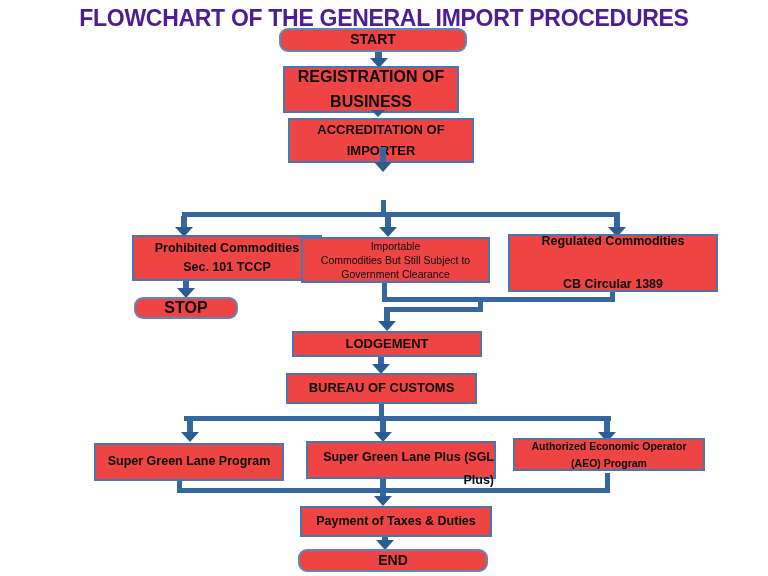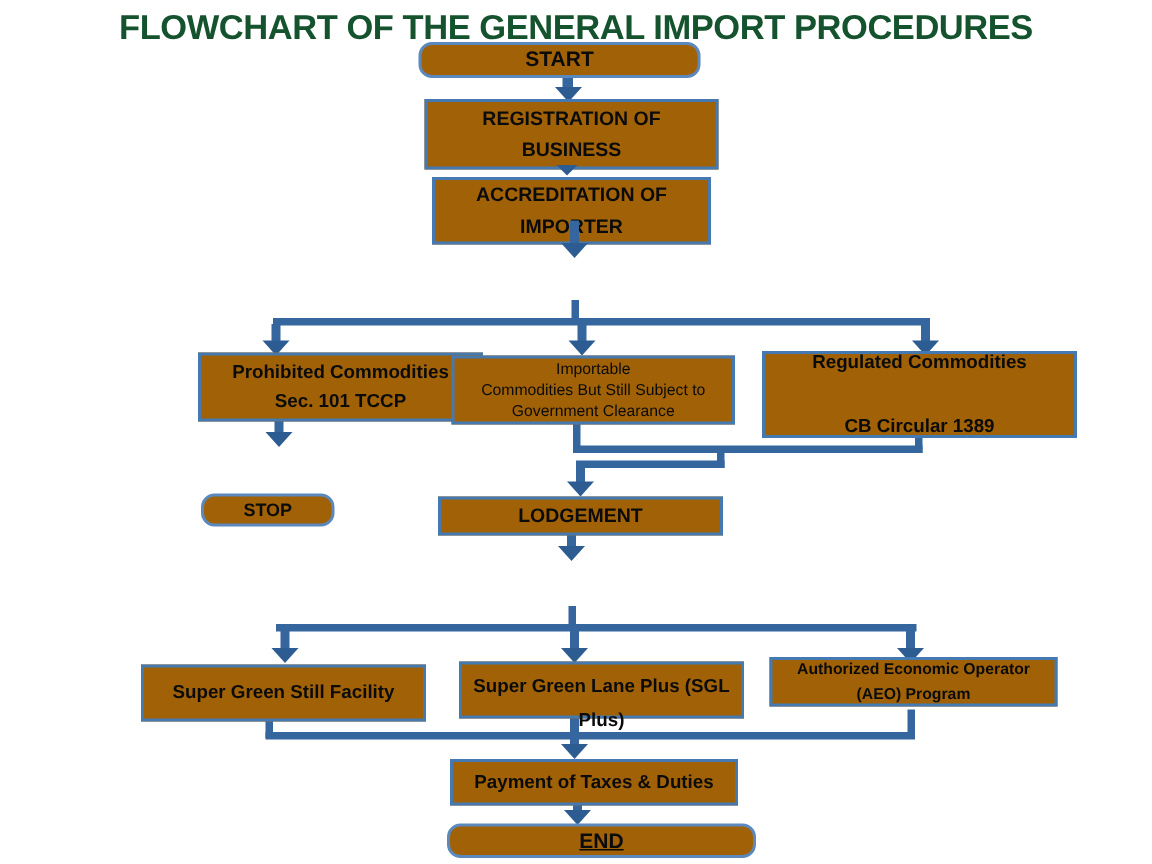--- a/index.html
+++ b/index.html
@@ -2,37 +2,37 @@
 <html><head>
 <meta charset="utf-8">
 <style>
   html,body{margin:0;padding:0;background:#ffffff;}
   .canvas{
     position:relative;width:768px;height:576px;background:#ffffff;
     font-family:"Liberation Sans",sans-serif;overflow:hidden;
   }
   .page-title{
     position:absolute;left:0;top:5px;width:768px;text-align:center;
-    font-size:23px;font-weight:bold;color:#14532d;letter-spacing:-0.3px;
+    font-size:23px;font-weight:bold;color:#4c1d95;letter-spacing:-0.3px;
   }
   .box{
-    position:absolute;box-sizing:border-box;background:#a16207;
+    position:absolute;box-sizing:border-box;background:#ef4444;
     border:2.5px solid #4579b2;color:#0b0b0b;
     display:flex;flex-direction:column;align-items:center;justify-content:center;
     text-align:center;font-weight:bold;line-height:1.55;
   }
   .rounded{border-radius:9px;border-color:#5b88bd;}
   .bl{display:block;white-space:nowrap;}
   .vline,.hline{position:absolute;background:#35669e;}
   .ah{position:absolute;width:0;height:0;
       border-left:9px solid transparent;border-right:9px solid transparent;
       border-top:10px solid #2d5c92;}
   .ah.sm{border-left-width:7px;border-right-width:7px;border-top-width:7px;}
   .above{z-index:6;}
-  .overflowbox{justify-content:flex-start;padding-top:3px;overflow:visible;}
+  .overflowbox{justify-content:flex-start;padding-top:3px;overflow:visible;align-items:flex-end;}
 </style>
 </head>
 <body>
 
 <div class="canvas">
 
   <div class="page-title">FLOWCHART OF THE GENERAL IMPORT PROCEDURES</div>
 
   <div class="vline" style="left:375px;top:50px;width:7px;height:10px;"></div>
   <div class="ah" style="left:370px;top:58px;"></div>
@@ -75,21 +75,21 @@
   <div class="vline" style="left:380px;top:478px;width:6px;height:20px;"></div>
   <div class="ah" style="left:374px;top:496px;"></div>
 
   <div class="vline" style="left:382px;top:536px;width:6px;height:6px;"></div>
   <div class="ah" style="left:376px;top:540px;"></div>
 
   <div class="box rounded" style="left:279px;top:28px;width:188px;height:24px;font-size:14px;">
     <span class="bl">START</span>
   </div>
 
-  <div class="box" style="left:283px;top:66px;width:196px;height:47px;font-size:13px;">
+  <div class="box" style="left:283px;top:66px;width:176px;height:47px;font-size:16px;">
     <span class="bl">REGISTRATION OF</span>
     <span class="bl">BUSINESS</span>
   </div>
 
   <div class="box" style="left:288px;top:118px;width:186px;height:45px;font-size:13px;">
     <span class="bl">ACCREDITATION OF</span>
     <span class="bl">IMPORTER</span>
   </div>
 
 
@@ -102,48 +102,51 @@
     <span class="bl">Importable</span>
     <span class="bl">Commodities But Still Subject to</span>
     <span class="bl">Government Clearance</span>
   </div>
 
   <div class="box" style="left:508px;top:234px;width:210px;height:58px;font-size:12.5px;gap:24px;">
     <span class="bl">Regulated Commodities</span>
     <span class="bl">CB Circular 1389</span>
   </div>
 
-  <div class="box rounded" style="left:134px;top:297px;width:89px;height:22px;font-size:12px;margin-top:32px;">
+  <div class="box rounded" style="left:134px;top:297px;width:104px;height:22px;font-size:16px;">
     <span class="bl">STOP</span>
   </div>
 
   <div class="box" style="left:292px;top:331px;width:190px;height:26px;font-size:13px;">
     <span class="bl">LODGEMENT</span>
   </div>
 
+  <div class="box" style="left:286px;top:373px;width:191px;height:31px;font-size:13px;">
+    <span class="bl">BUREAU OF CUSTOMS</span>
+  </div>
 
   <div class="box" style="left:94px;top:443px;width:190px;height:38px;font-size:12.5px;">
-    <span class="bl">Super Green Still Facility</span>
+    <span class="bl">Super Green Lane Program</span>
   </div>
 
   <div class="box overflowbox" style="left:306px;top:441px;width:190px;height:38px;font-size:12.5px;line-height:1.85;">
     <span class="bl">Super Green Lane Plus (SGL</span>
     <span class="bl">Plus)</span>
   </div>
 
   <div class="box" style="left:513px;top:438px;width:192px;height:33px;font-size:10.5px;">
     <span class="bl">Authorized Economic Operator</span>
     <span class="bl">(AEO) Program</span>
   </div>
 
   <div class="box" style="left:300px;top:506px;width:192px;height:31px;font-size:12.5px;">
     <span class="bl">Payment of Taxes &amp; Duties</span>
   </div>
 
-  <div class="box rounded" style="left:298px;top:549px;width:206px;height:23px;font-size:14px;text-decoration:underline;">
+  <div class="box rounded" style="left:298px;top:549px;width:190px;height:23px;font-size:14px;">
     <span class="bl">END</span>
   </div>
 
   <div class="ah sm above" style="left:371px;top:110px;"></div>
 
   <div class="vline above" style="left:380px;top:147px;width:6px;height:17px;"></div>
   <div class="ah above" style="left:374px;top:162px;"></div>
 
 </div>
 

